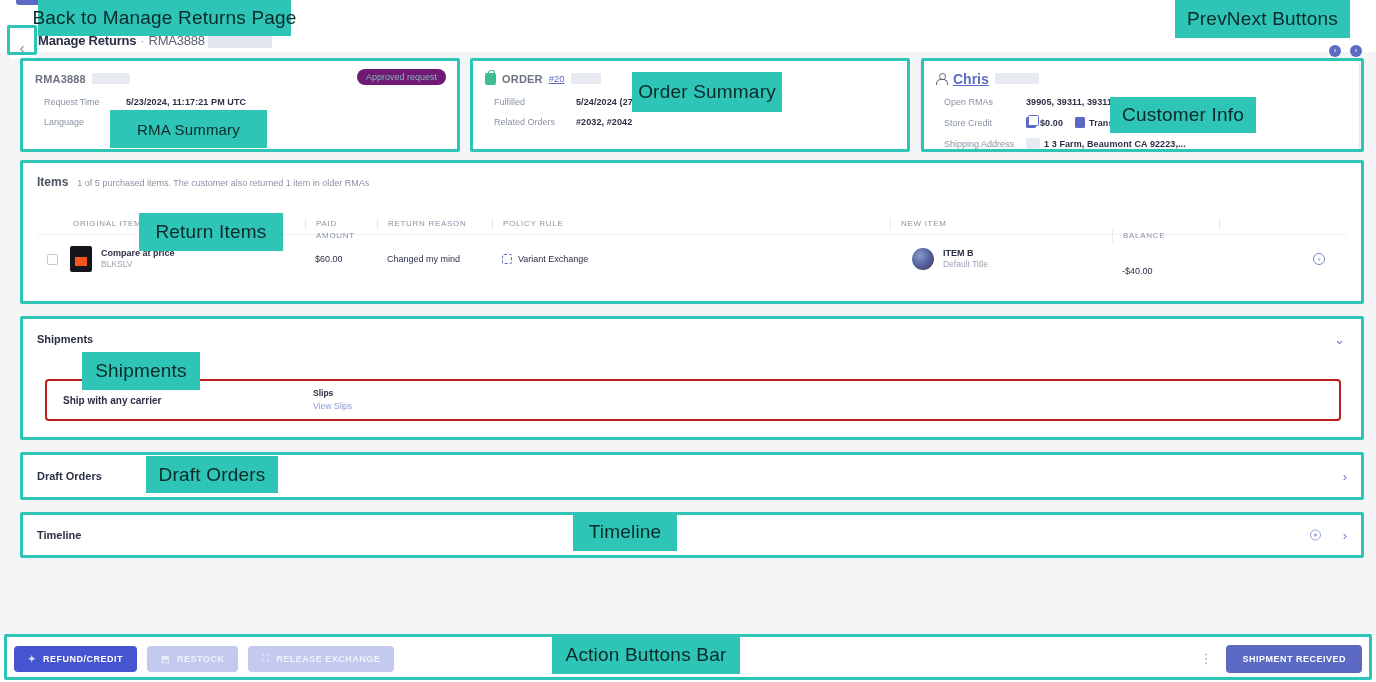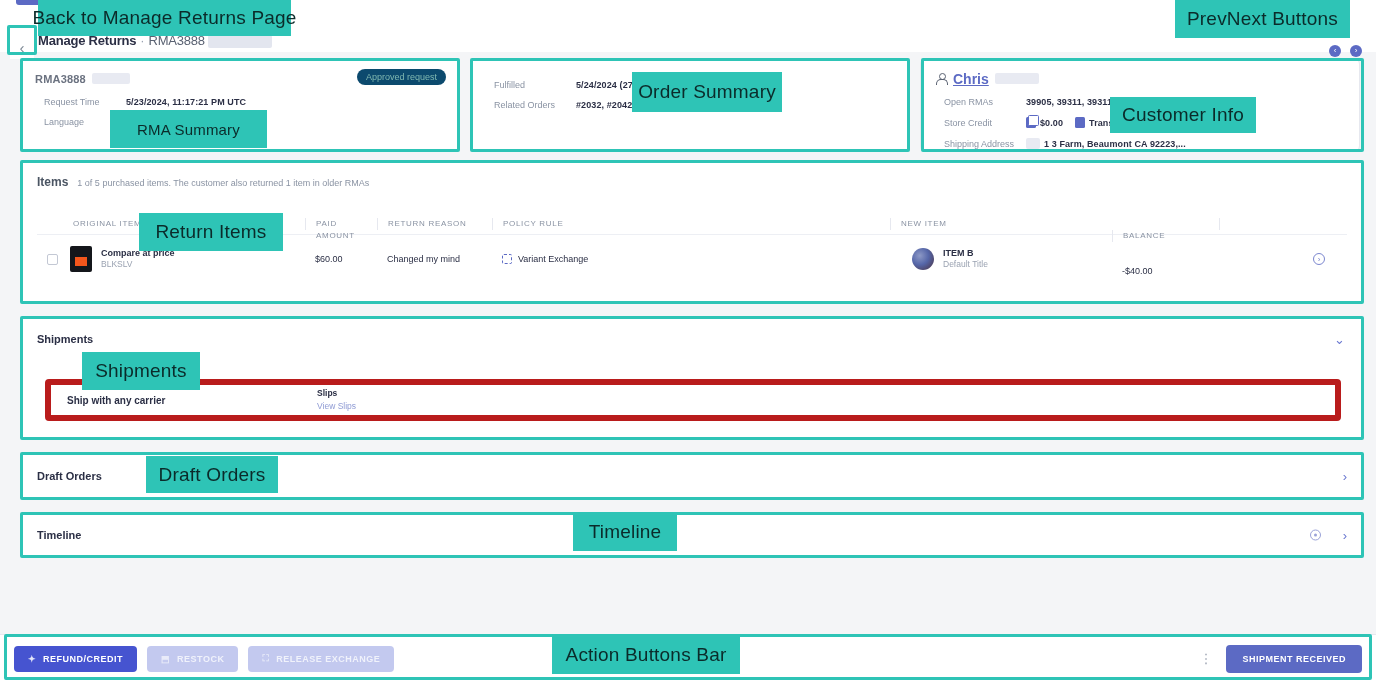--- a/index.html
+++ b/index.html
@@ -41,21 +41,21 @@
   .card { background:#ffffff; border:1px solid #e6e8ef; border-radius:6px; }
 
   
   .summary-row { position:absolute; left:20px; top:58px; width:1344px; height:94px; display:flex; gap:10px; }
   .summary-card { width:440px; height:94px; padding:11px 14px 0 14px; position:relative; }
   .sc-head { display:flex; align-items:center; gap:6px; height:17px; }
   .sc-title { font-size:11px; font-weight:700; color:#6b7280; letter-spacing:.2px; }
   .redact { display:inline-block; background:#e8eaf2; border-radius:2px; height:11px; vertical-align:middle; }
   .badge {
     position:absolute; right:13px; top:10px;
-    background:#0c4a6e; color:#7fb8b0; font-size:9px;
+    background:#701a75; color:#7fb8b0; font-size:9px;
     padding:3px 9px; border-radius:10px; white-space:nowrap;
   }
   .kv { display:flex; align-items:center; margin-top:10px; font-size:9px;margin-left:9px; }
   .kv .k { width:82px; color:#8a93a3; flex:0 0 auto; }
   .kv .v { color:#2b2f45; font-weight:700; letter-spacing:.1px; }
   .kv .v a, .link { color:#5c6ac4; text-decoration:underline; }
 
   .order-ico { width:11px; height:12px; background:#3ebd93; border-radius:2px; position:relative; }
   .order-ico::after { content:""; position:absolute; left:3px; top:-3px; width:5px; height:5px; border:1.4px solid #3ebd93; border-bottom:none; border-radius:3px 3px 0 0;}
   .person-ico { width:12px; height:12px; position:relative; }
@@ -96,21 +96,21 @@
   .info-ico { width:12px; height:12px; border:1.2px solid #7b86cf; border-radius:50%; color:#7b86cf;
     font-size:8px; display:flex; align-items:center; justify-content:center; }
 
   
   .ship-card { position:absolute; left:20px; top:316px; width:1344px; height:124px; }
   .sec-head { height:44px; display:flex; align-items:center; padding:0 16px; position:relative; }
   .sec-title { font-size:11px; font-weight:700; color:#2b2f45; }
   .chev { position:absolute; right:18px; top:15px; color:#6b79d1; font-size:13px; }
   .ship-inner {
     position:absolute; left:24px; top:62px; width:1296px; height:42px;
-    border:6px solid #b91c1c; border-radius:4px; background:#fff;
+    border:2px solid #b91c1c; border-radius:4px; background:#fff;
     display:flex; align-items:center; padding:0 16px;
   }
   .ship-carrier { font-size:10px; font-weight:700; color:#2b2f45; width:250px; }
   .slips { line-height:1.5; }
   .slips .lab { font-size:8.5px; font-weight:700; color:#2b2f45; }
   .slips .lnk { font-size:8.5px; color:#8f9bd4; }
 
   
   .draft-card { position:absolute; left:20px; top:452px; width:1344px; height:48px; }
   .time-card { position:absolute; left:20px; top:512px; width:1344px; height:46px; }
@@ -177,20 +177,26 @@
         <span class="k">Request Time</span>
         <span class="v">5/23/2024, 11:17:21 PM UTC</span>
       </div>
       <div class="kv">
         <span class="k">Language</span>
         <span class="v">EN</span>
       </div>
     </div>
 
     <div class="card summary-card">
+      <div class="sc-head">
+        <span class="order-ico"></span>
+        <span class="sc-title">ORDER</span>
+        <a class="link" style="font-size:9.5px">#20</a>
+        <span class="redact" style="width:30px"></span>
+      </div>
       <div class="kv">
         <span class="k">Fulfilled</span>
         <span class="v">5/24/2024 (27 Days Ago)</span>
       </div>
       <div class="kv">
         <span class="k">Related Orders</span>
         <span class="v">#2032, #2042</span>
       </div>
     </div>
 

